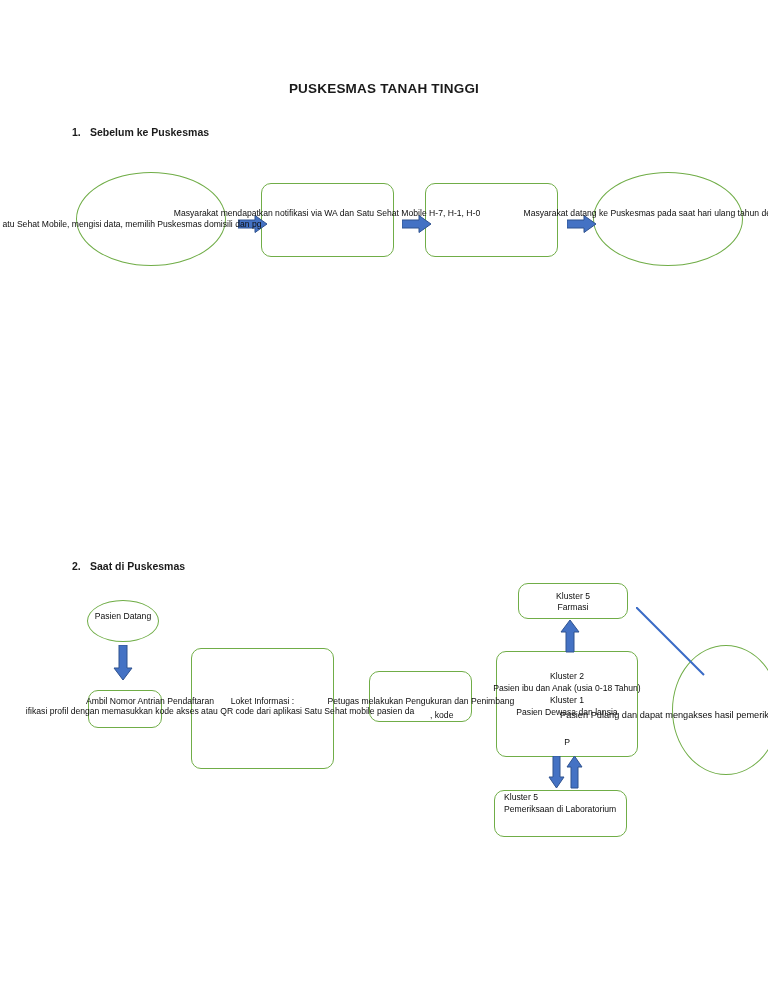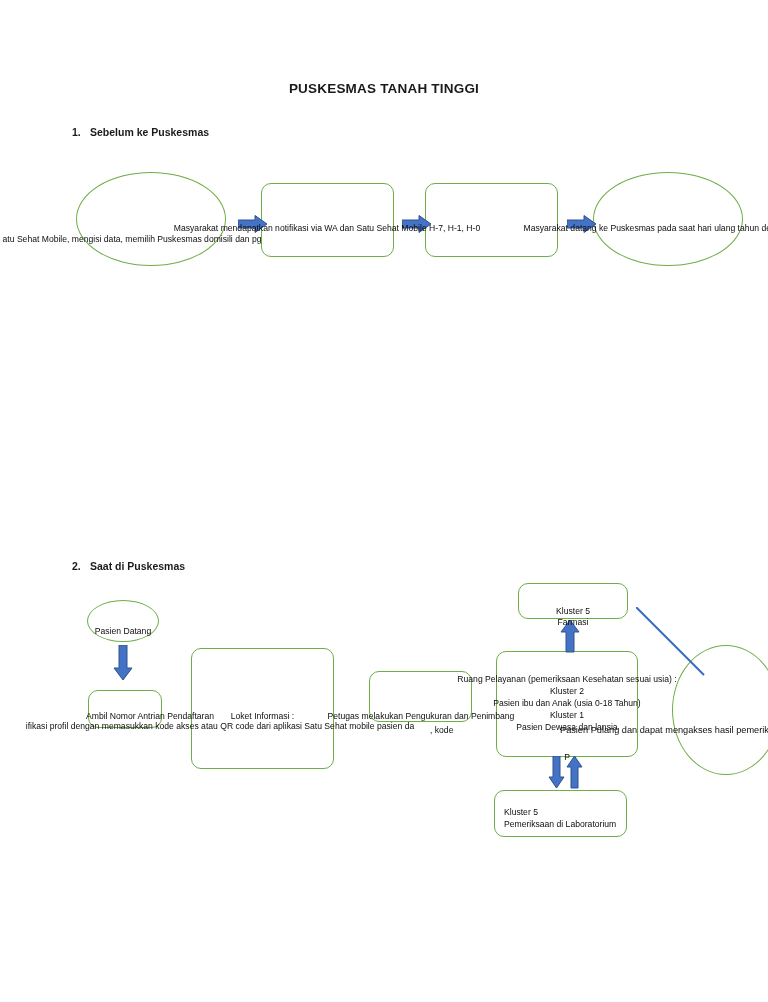--- a/index.html
+++ b/index.html
@@ -60,21 +60,20 @@
   .shape.ellipse { border-radius: 50%; }
 
   
   .shape-text {
     position: absolute;
     font-size: 8.6px;
     line-height: 12px;
     color: #0d0d0d;
     white-space: nowrap;
     text-align: center;
-    margin-top: 15px;
   }
   .shape-text.left { text-align: left; }
 
   
   .arrow {
     position: absolute;
   }
   .arrow svg { display: block; }
 
   .diag-line {
@@ -179,21 +178,20 @@
   <div class="shape-text" style="left:-20px; top:705px; width:480px;">ifikasi profil dengan memasukkan kode akses atau QR code dari aplikasi Satu Sehat mobile pasien da</div>
 
   <div class="shape-text" style="left:-10px; top:695px; width:320px;">Ambil Nomor Antrian Pendaftaran</div>
 
   <div class="shape-text" style="left:191px; top:695px; width:143px;">Loket Informasi :</div>
 
   <div class="shape-text" style="left:271px; top:695px; width:300px;">Petugas melakukan Pengukuran dan Penimbang</div>
 
   <div class="shape-text left" style="left:430px; top:709px; width:80px;">, kode</div>
 
-  <div class="shape-text" style="left:426px; top:658px; width:282px;">Ruang Pelayanan (pemeriksaan Kesehatan sesuai usia) :</div>
   <div class="shape-text" style="left:496px; top:670px; width:142px;">Kluster 2</div>
   <div class="shape-text" style="left:477px; top:682px; width:180px;">Pasien ibu dan Anak (usia 0-18 Tahun)</div>
   <div class="shape-text" style="left:496px; top:694px; width:142px;">Kluster 1</div>
   <div class="shape-text" style="left:494px; top:706px; width:146px;">Pasien Dewasa dan lansia</div>
   <div class="shape-text" style="left:496px; top:736px; width:142px;">P</div>
 
   <div class="shape-text" style="left:518px; top:590px; width:110px;">Kluster 5</div>
   <div class="shape-text" style="left:518px; top:601px; width:110px;">Farmasi</div>
 
   <div class="shape-text left" style="left:504px; top:791px; width:130px;">Kluster 5</div>

